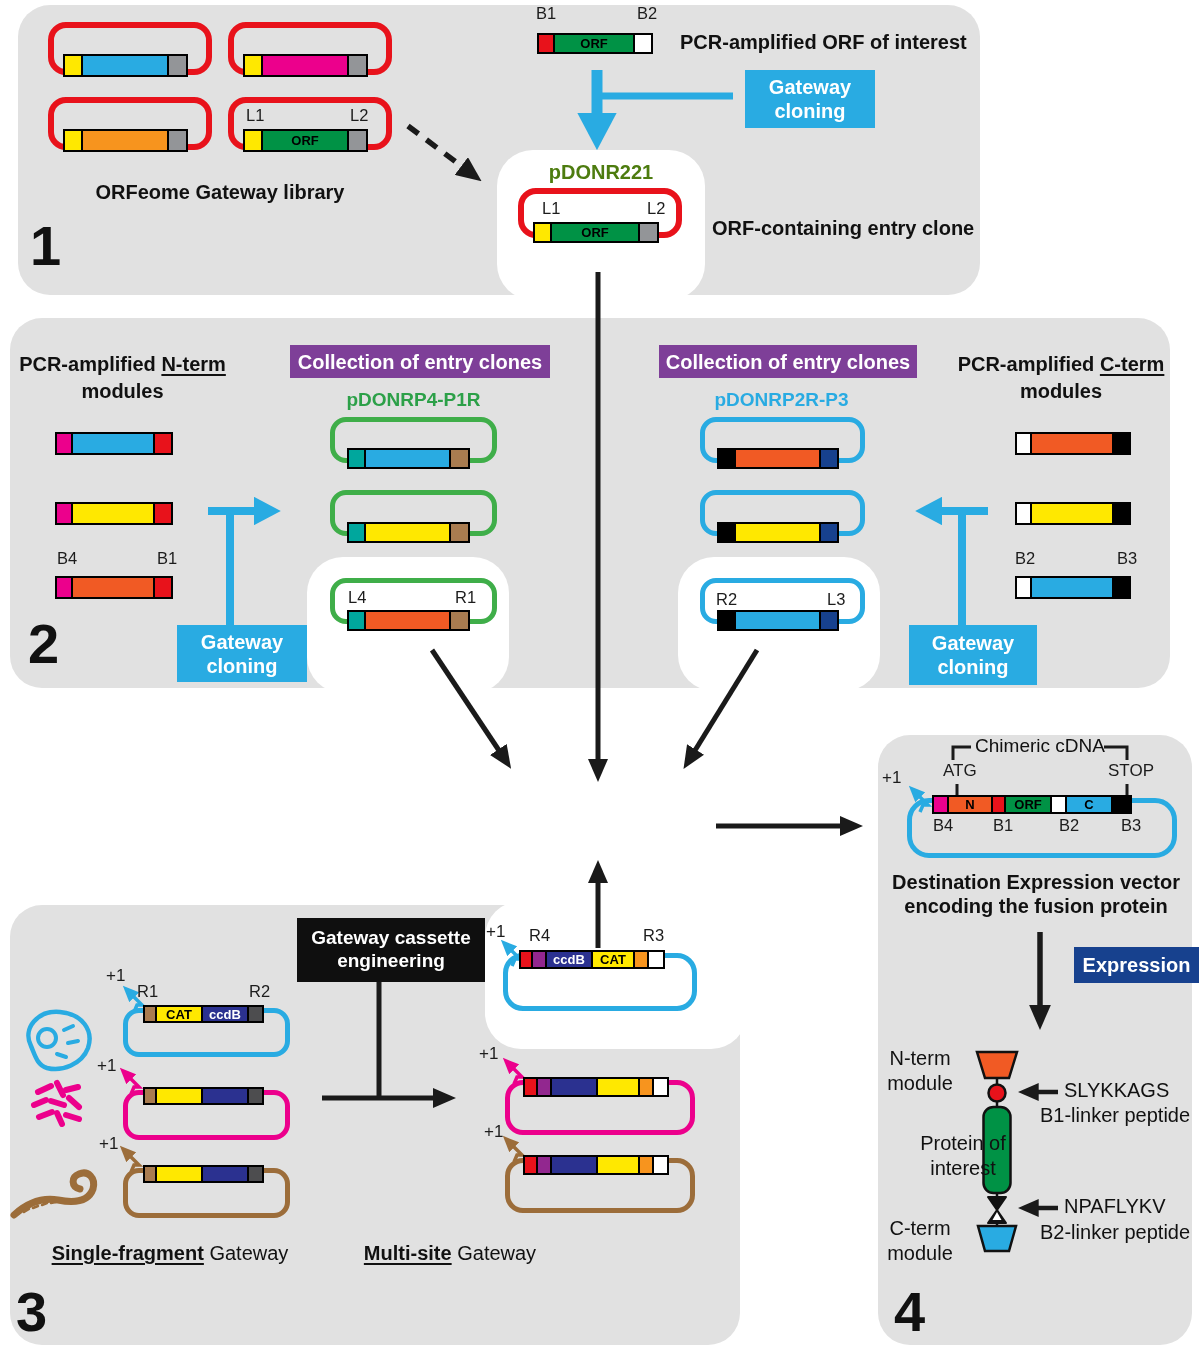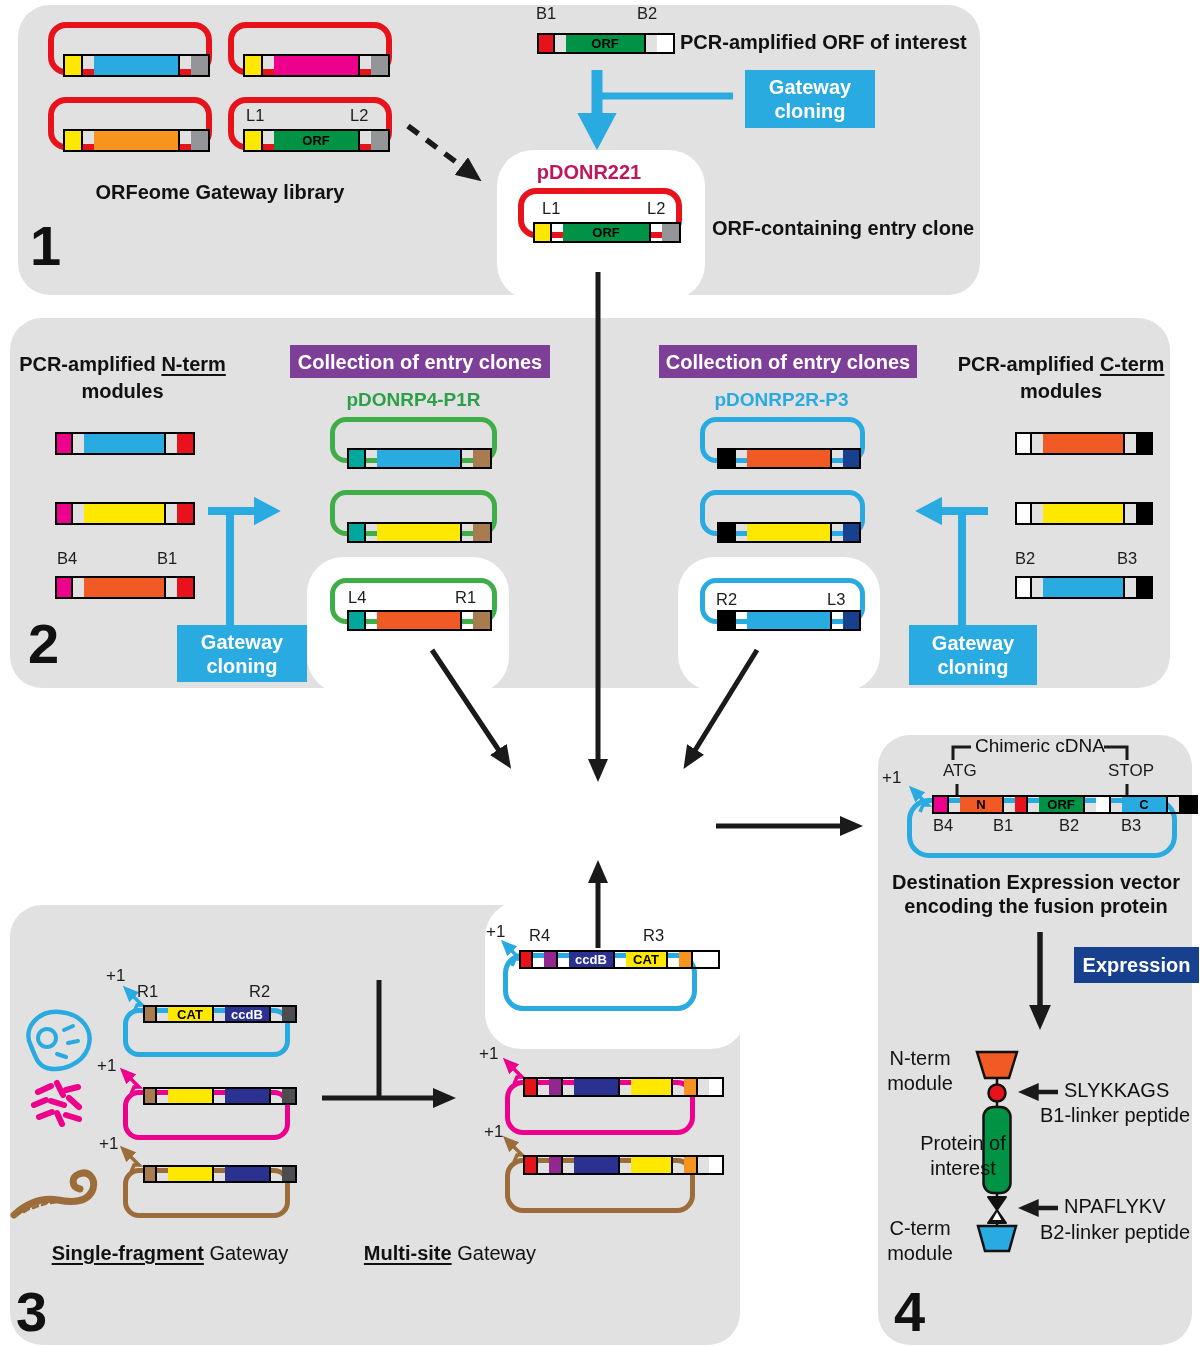--- a/index.html
+++ b/index.html
@@ -4,21 +4,21 @@
 <style>
   html,body{margin:0;padding:0;background:#fff;}
   #canvas{position:relative;width:1200px;height:1347px;background:#fff;overflow:hidden;
           font-family:"Liberation Sans","DejaVu Sans",sans-serif;color:#111;}
   .abs{position:absolute;}
   .panel{border-radius:32px;z-index:0;}
   .wbox{background:#fff;border-radius:36px;z-index:1;}
   #overlay{position:absolute;left:0;top:0;z-index:2;pointer-events:none;}
   .top{z-index:3;}
   .loop{box-sizing:border-box;border-style:solid;border-radius:18px;background:transparent;z-index:3;}
-  .bar{display:flex;box-sizing:content-box;border:2.5px solid #000;z-index:4;gap:11px;}
+  .bar{display:flex;box-sizing:content-box;border:2.5px solid #000;z-index:4;}
   .bar span{flex:0 0 auto;height:100%;border-right:2.5px solid #000;display:flex;
             align-items:center;justify-content:center;font-weight:bold;font-size:13px;box-sizing:border-box;}
   .bar span:last-child{border-right:none;}
   .txt{font-weight:bold;font-size:20px;line-height:1.22;}
   .rg{font-weight:normal;font-size:20px;line-height:1.25;}
   .sm{font-weight:normal;font-size:16.5px;line-height:1;color:#1c1c1c;}
   .plus{font-weight:normal;font-size:17px;color:#1c1c1c;}
   .num{font-weight:bold;font-size:56px;line-height:1;}
   .box{color:#fff;font-weight:bold;font-size:20px;line-height:1.2;display:flex;
        align-items:center;justify-content:center;text-align:center;z-index:3;margin-left:12px;}
@@ -157,21 +157,21 @@
   <div class="abs sm top" style="left:536px;top:5px">B1</div>
   <div class="abs sm top" style="left:637px;top:5px">B2</div>
   <div class="abs bar" style="left:537px;top:33px;height:17px">
       <span style="width: 16px; background: rgb(232, 18, 27);"></span>
       <span style="width: 80px; background: rgb(0, 146, 69); color: rgb(0, 0, 0);">ORF</span>
       <span style="width: 16px; background: rgb(255, 255, 255);"></span>
     </div>
   <div class="abs txt top" style="left:680px;top:30px">PCR-amplified ORF of interest</div>
   <div class="abs box" style="left: 733px; top: 70px; width: 130px; height: 58px; background: rgb(41, 171, 226);">Gateway cloning</div>
 
-  <div class="abs txt top ctr" style="left:485px;top:160px;width:208px;color:#be185d">pDONR221</div>
+  <div class="abs txt top ctr" style="left:497px;top:160px;width:208px;color:#4d7c0f">pDONR221</div>
   <div class="abs loop" style="left: 518px; top: 188px; width: 164px; height: 50px; border-width: 6px; border-color: rgb(232, 18, 27);"></div>
   <div class="abs sm top" style="left:542px;top:200px">L1</div>
   <div class="abs sm top" style="left:647px;top:200px">L2</div>
   <div class="abs bar" style="left:533px;top:222px;height:17px">
       <span style="width: 17px; background: rgb(255, 232, 0);"></span>
       <span style="width: 88px; background: rgb(0, 146, 69); color: rgb(0, 0, 0);">ORF</span>
       <span style="width: 17px; background: rgb(147, 149, 152);"></span>
     </div>
   <div class="abs txt top" style="left:712px;top:216px">ORF-containing entry clone</div>
 
@@ -260,20 +260,21 @@
   <div class="abs sm top" style="left:1117px;top:550px">B3</div>
   <div class="abs bar" style="left:1015px;top:576px;height:19px">
       <span style="width: 15px; background: rgb(255, 255, 255);"></span>
       <span style="width: 82px; background: rgb(41, 171, 226);"></span>
       <span style="width: 15px; background: rgb(0, 0, 0);"></span>
     </div>
   <div class="abs box" style="left: 897px; top: 625px; width: 128px; height: 60px; background: rgb(41, 171, 226);">Gateway cloning</div>
 
 
   <div class="abs num top" style="left:16px;top:1284px">3</div>
+  <div class="abs box" style="left: 285px; top: 918px; width: 188px; height: 64px; font-size: 19px; background: rgb(15, 15, 15);">Gateway cassette engineering</div>
 
   <div class="abs plus top" style="left:486px;top:922px">+1</div>
   <div class="abs sm top" style="left:529px;top:927px">R4</div>
   <div class="abs sm top" style="left:643px;top:927px">R3</div>
   <div class="abs loop" style="left: 503px; top: 953px; width: 194px; height: 58px; border-width: 5px; border-radius: 20px; border-color: rgb(41, 171, 226);"></div>
   <div class="abs bar" style="left:519px;top:950px;height:15px">
       <span style="width: 12px; background: rgb(232, 18, 27);"></span>
       <span style="width: 14px; background: rgb(146, 39, 143);"></span>
       <span style="width: 46px; background: rgb(43, 49, 144); color: rgb(255, 255, 255);">ccdB</span>
       <span style="width: 42px; background: rgb(255, 232, 0); color: rgb(0, 0, 0);">CAT</span>

